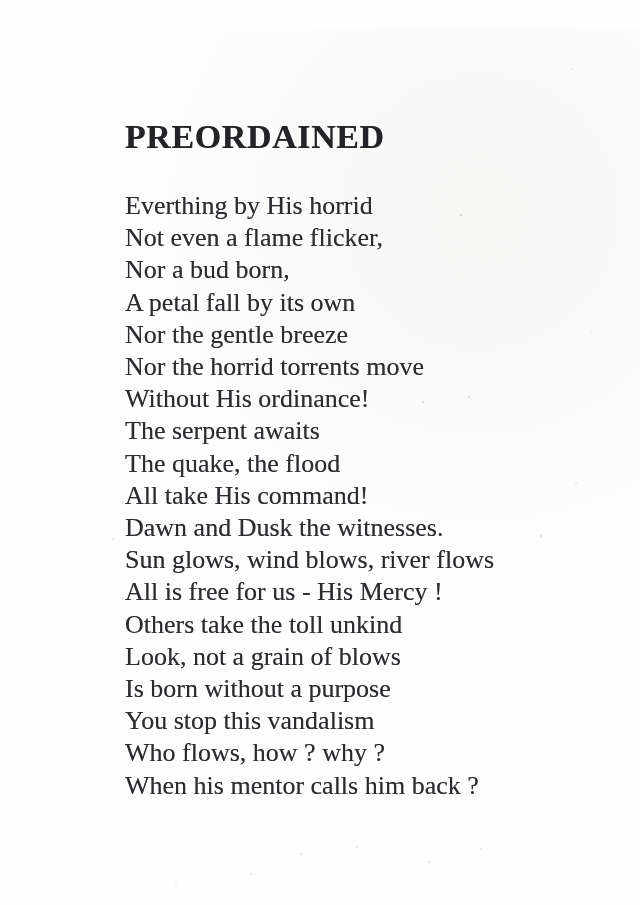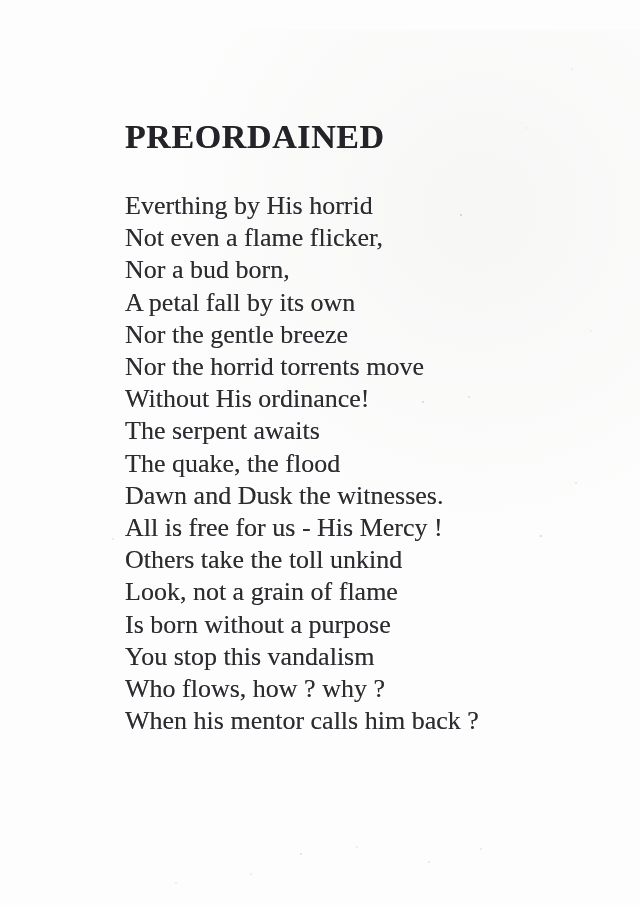--- a/index.html
+++ b/index.html
@@ -81,24 +81,26 @@
   <div class="poem">
       <div class="poem-line">Everthing by His horrid</div>
       <div class="poem-line">Not even a flame flicker,</div>
       <div class="poem-line">Nor a bud born,</div>
       <div class="poem-line">A petal fall by its own</div>
       <div class="poem-line">Nor the gentle breeze</div>
       <div class="poem-line">Nor the horrid torrents move</div>
       <div class="poem-line">Without His ordinance!</div>
       <div class="poem-line">The serpent awaits</div>
       <div class="poem-line">The quake, the flood</div>
+      <div class="poem-line">All take His command!</div>
       <div class="poem-line">Dawn and Dusk the witnesses.</div>
+      <div class="poem-line">Sun glows, wind blows, river flows</div>
       <div class="poem-line">All is free for us - His Mercy !</div>
       <div class="poem-line">Others take the toll unkind</div>
-      <div class="poem-line">Look, not a grain of flame</div>
+      <div class="poem-line">Look, not a grain of blows</div>
       <div class="poem-line">Is born without a purpose</div>
       <div class="poem-line">You stop this vandalism</div>
       <div class="poem-line">Who flows, how ? why ?</div>
       <div class="poem-line">When his mentor calls him back ?</div>
     </div>
 
   <div class="speckles"></div>
 </div>
 
 </body></html>

